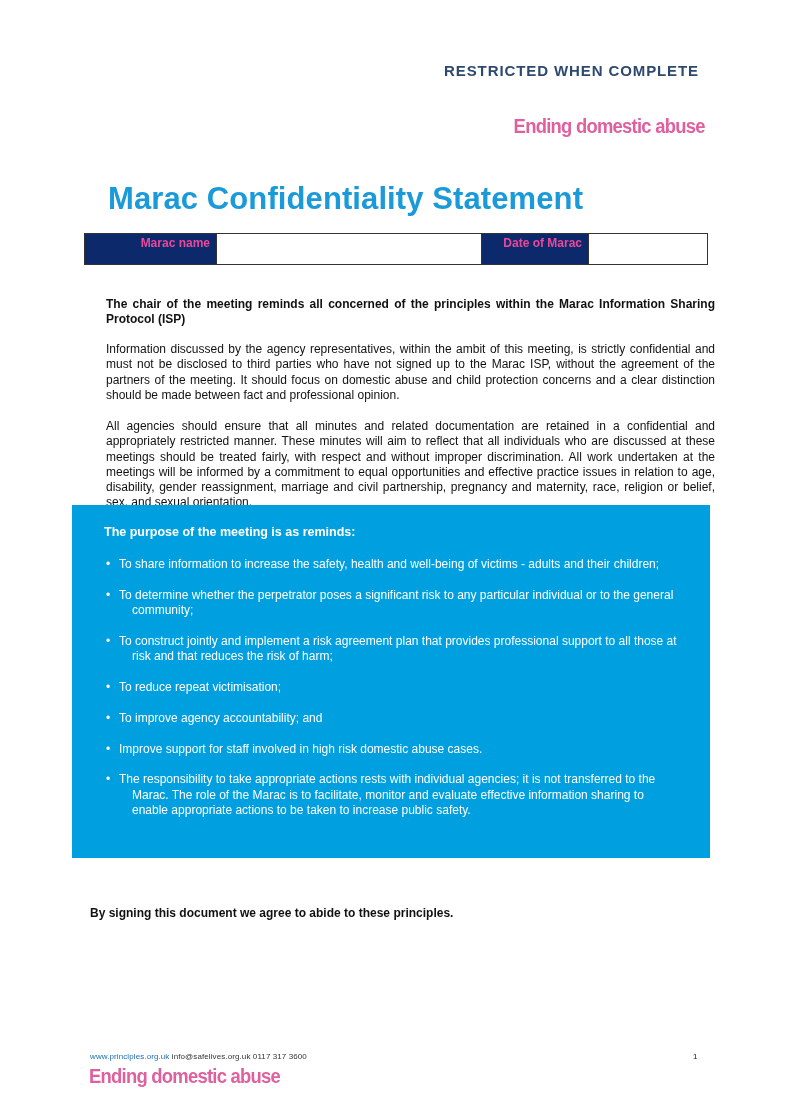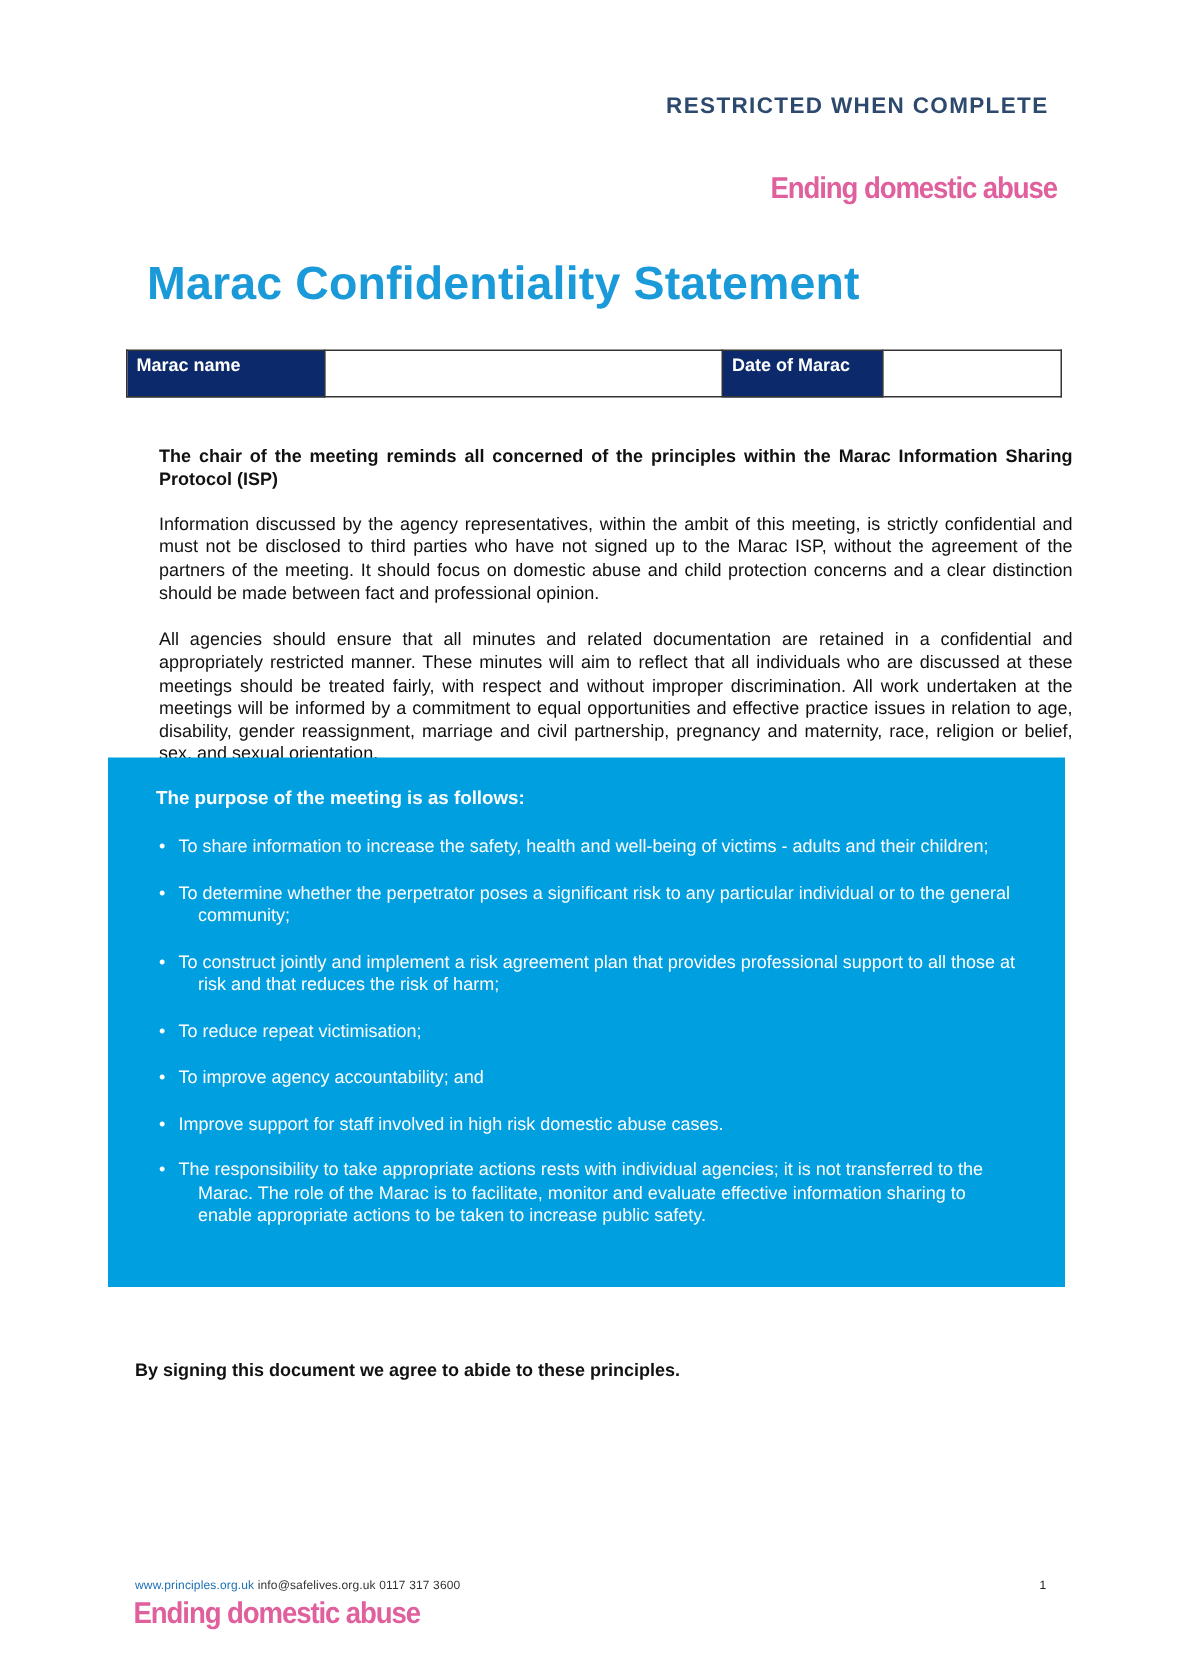--- a/index.html
+++ b/index.html
@@ -1,22 +1,22 @@
 <!DOCTYPE html>
 <html><head>
 <meta charset="utf-8">
 <style>
   html, body { margin: 0; padding: 0; background: #ffffff; }
   body { width: 790px; height: 1117px; position: relative; overflow: hidden; font-family: "Liberation Sans", sans-serif; color: #111; }
   .restricted { position: absolute; top: 62px; right: 91px; font-size: 15px; font-weight: bold; letter-spacing: 0.9px; color: #2d4a6e; }
   .brand-top { position: absolute; top: 115px; right: 85px; font-size: 20px; font-weight: bold; color: #e0609e; letter-spacing: -0.8px; transform: scaleX(0.92); transform-origin: right center; }
-  .title { position: absolute; top: 163px; left: 90px; font-size: 31px; font-weight: bold; color: #1a9ad8; margin: 8px; letter-spacing: 0.1px; }
+  .title { position: absolute; top: 163px; left: 90px; font-size: 31px; font-weight: bold; color: #1a9ad8; margin: 18px; letter-spacing: 0.1px; }
   table.meta { position: absolute; top: 233px; left: 84px; width: 624px; height: 32px; border-collapse: collapse; border: 1.5px solid #333; }
   table.meta td { border: 1.5px solid #333; padding: 2px 6px; vertical-align: top; font-size: 12px; font-weight: bold; }
-  td.lbl { background: #0c2a6b; color: #ffffff; }
+  td.lbl { background: #0c2a6b; color: #ec4899; text-align: right; }
   td.val { background: #fff; }
   .para { position: absolute; left: 90px; width: 609px; font-size: 12px; line-height: 15.3px; text-align: justify; margin: 16px; }
   .intro { top: 281px; font-weight: bold; }
   .p1 { top: 326px; }
   .p2 { top: 403px; }
   .purpose { position: absolute; top: 505px; left: 72px; width: 638px; height: 353px; background: #009fe0; color: #fff; }
   .purpose h2 { margin: 0; position: absolute; top: 20px; left: 32px; font-size: 12.5px; font-weight: bold; }
   .purpose ul { list-style: none; margin: 0; padding: 0; position: absolute; top: 52px; left: 32px; width: 574px; }
   .purpose li { position: relative; font-size: 12px; line-height: 15.3px; padding-left: 15px; text-indent: 0; margin-bottom: 15.5px; }
   .purpose li .bullet { position: absolute; left: 2px; top: 0; }
@@ -44,21 +44,21 @@
     <td class="val"></td>
   </tr>
 </tbody>
   </table>
 
 <p class="para intro">The chair of the meeting reminds all concerned of the principles within the Marac Information Sharing Protocol (ISP)</p>
 <p class="para p1">Information discussed by the agency representatives, within the ambit of this meeting, is strictly confidential and must not be disclosed to third parties who have not signed up to the Marac ISP, without the agreement of the partners of the meeting. It should focus on domestic abuse and child protection concerns and a clear distinction should be made between fact and professional opinion.</p>
 <p class="para p2">All agencies should ensure that all minutes and related documentation are retained in a confidential and appropriately restricted manner. These minutes will aim to reflect that all individuals who are discussed at these meetings should be treated fairly, with respect and without improper discrimination. All work undertaken at the meetings will be informed by a commitment to equal opportunities and effective practice issues in relation to age, disability, gender reassignment, marriage and civil partnership, pregnancy and maternity, race, religion or belief, sex, and sexual orientation.</p>
 
 <section class="purpose">
-  <h2>The purpose of the meeting is as follows:</h2>
+  <h2>The purpose of the meeting is as reminds:</h2>
   <ul>
     <li style="padding-left:28px">
         <span class="bullet">•</span>
         <span class="txt" style="text-indent:-13px">To share information to increase the safety, health and well-being of victims - adults and their children;</span>
       </li>
     <li style="padding-left:28px">
         <span class="bullet">•</span>
         <span class="txt" style="text-indent:-13px">To determine whether the perpetrator poses a significant risk to any particular individual or to the general community;</span>
       </li>
     <li style="padding-left:28px">

